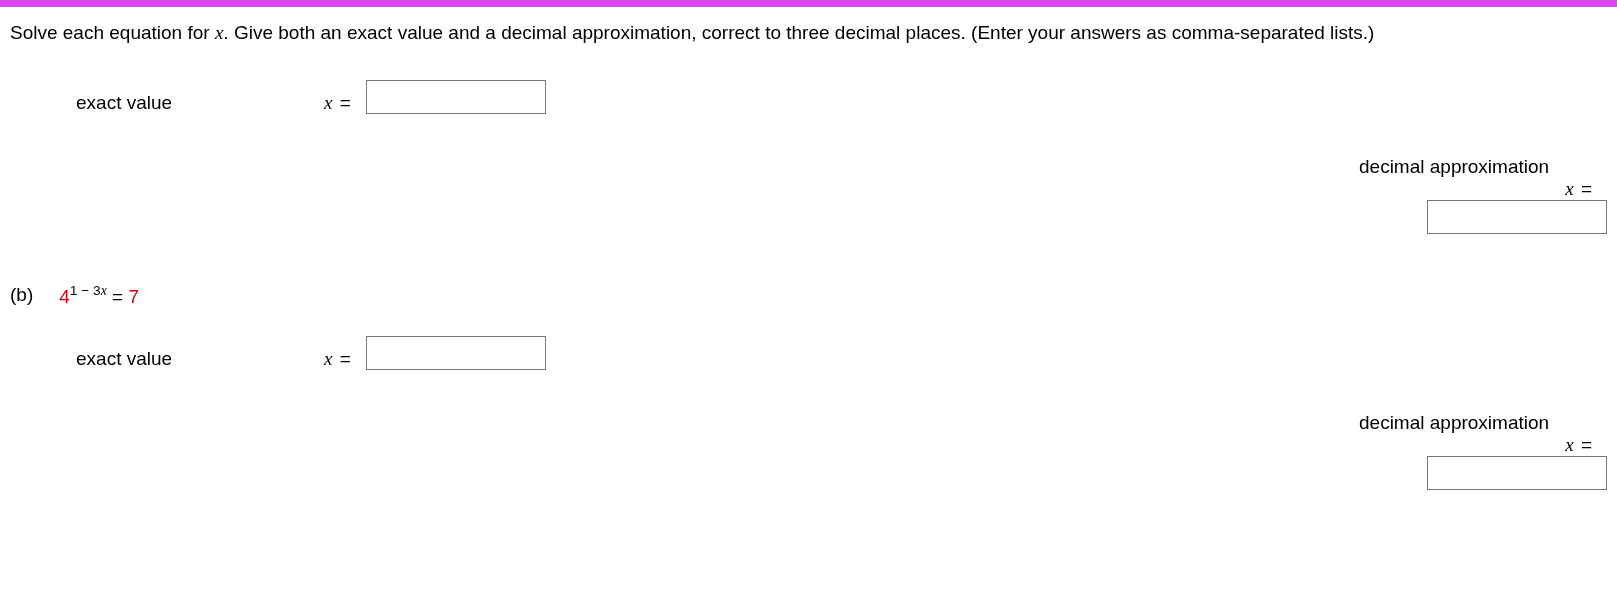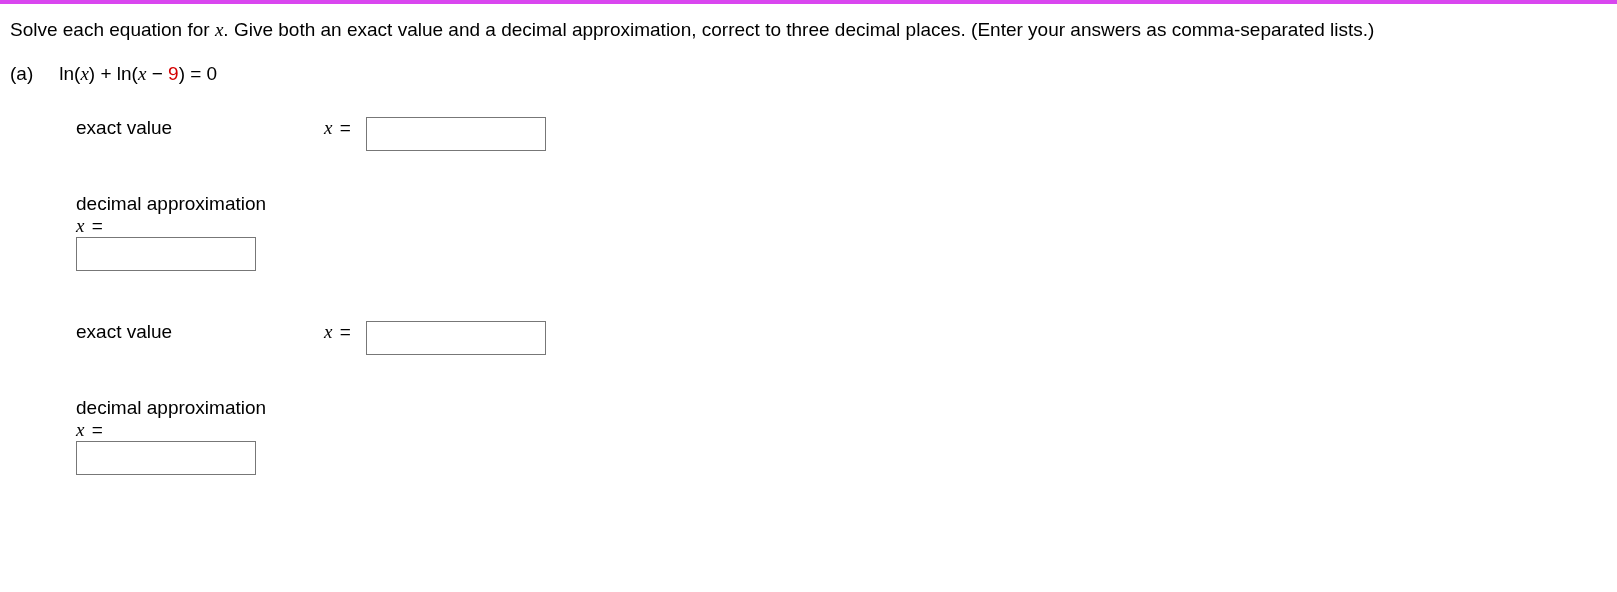--- a/index.html
+++ b/index.html
@@ -6,21 +6,21 @@
   html, body {
     margin: 0;
     padding: 0;
     font-family: Verdana, Geneva, sans-serif;
     font-size: 19px;
     color: #000;
     background: #fff;
     width: 1617px;
   }
   .container {
-    border-top: 4px solid #d946ef;
+    border-top: 7px solid #d946ef;
     padding: 12px 10px 30px 10px;
   }
   .instructions {
     line-height: 1.5;
     margin-bottom: 18px;
   }
   .ital { font-style: italic; font-family: Georgia, 'Times New Roman', serif; }
   .part-label {
     display: inline-block;
     width: 44px;
@@ -32,21 +32,21 @@
   }
   .part {
     margin-bottom: 30px;
   }
   .answer-block {
     margin-left: 66px;
     margin-top: 32px;
   }
   .answer-row {
     display: flex;
-    align-items: flex-start;
+    align-items: flex-end;
     margin-bottom: 42px;
   }
   .answer-row:last-child { margin-bottom: 0; flex-direction: column; }
   .answer-label {
     width: 248px;
   }
   .x-equals {
     font-style: italic;
     font-family: Georgia, 'Times New Roman', serif;
     margin-right: 14px;
@@ -73,42 +73,42 @@
 </head>
 <body>
 
 <div class="container">
 
   <div class="instructions">
     <span>Solve each equation for </span><span class="ital">x</span><span>. Give both an exact value and a decimal approximation, correct to three decimal places. (Enter your answers as comma-separated lists.)</span>
   </div>
 
   <div class="part">
-    <div class="eqwrap">
-      <span class="part-label">(a)</span>
-      <span class="equation">
-        <span>ln(</span><span class="ital">x</span><span>) + ln(</span><span class="ital">x</span><span> − </span><span class="red">9</span><span>) = 0</span>
-      </span>
-    </div>
 
     <div class="answer-block">
       <div class="answer-row">
         <div class="answer-label">exact value</div>
         <div class="x-equals"><span>x</span><span class="eq"> =</span></div>
         <input class="answer-input" type="text" value="" style="">
       </div>
       <div class="answer-row">
         <div class="answer-label">decimal approximation</div>
         <div class="x-equals"><span>x</span><span class="eq"> =</span></div>
         <input class="answer-input" type="text" value="" style="">
       </div>
     </div>
   </div>
 
   <div class="part" style="margin-top:50px;">
+    <div class="eqwrap">
+      <span class="part-label">(b)</span>
+      <span class="equation">
+        <span class="red">4</span><sup><span>1 − 3</span><span class="ital">x</span></sup><span> = </span><span class="red">7</span>
+      </span>
+    </div>
 
     <div class="answer-block" style="margin-top:28px;">
       <div class="answer-row">
         <div class="answer-label">exact value</div>
         <div class="x-equals"><span>x</span><span class="eq"> =</span></div>
         <input class="answer-input" type="text" value="" style="">
       </div>
       <div class="answer-row">
         <div class="answer-label">decimal approximation</div>
         <div class="x-equals"><span>x</span><span class="eq"> =</span></div>

